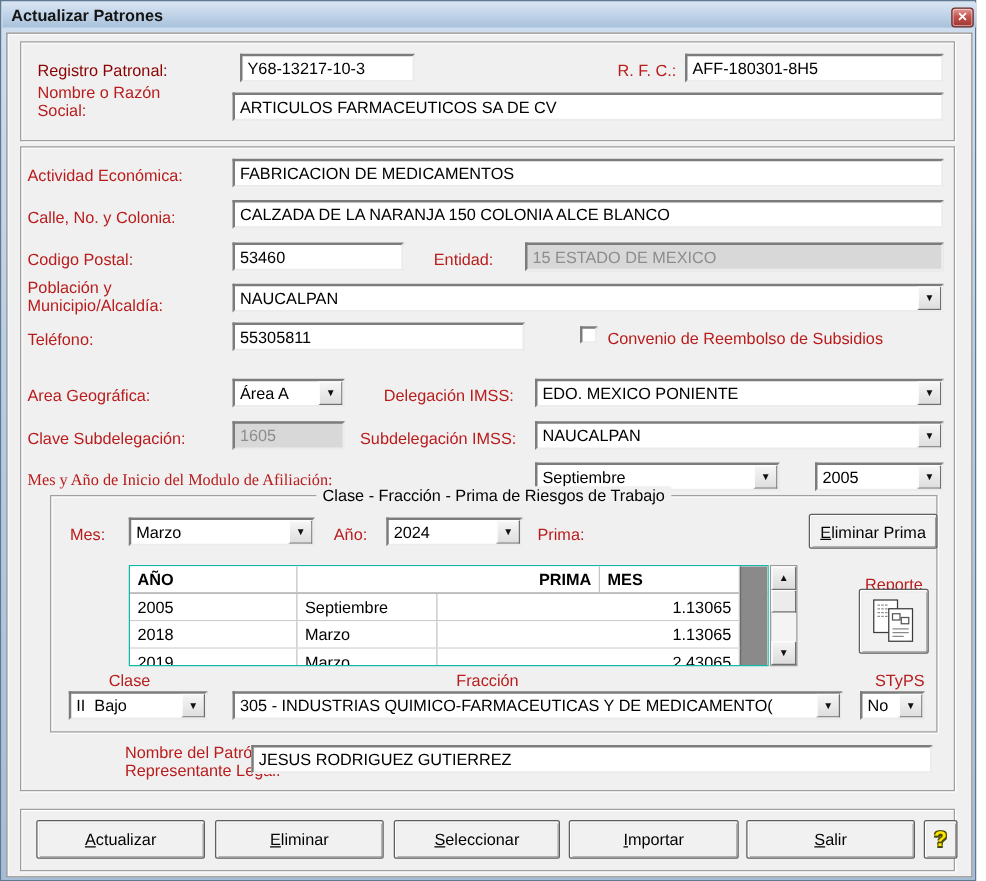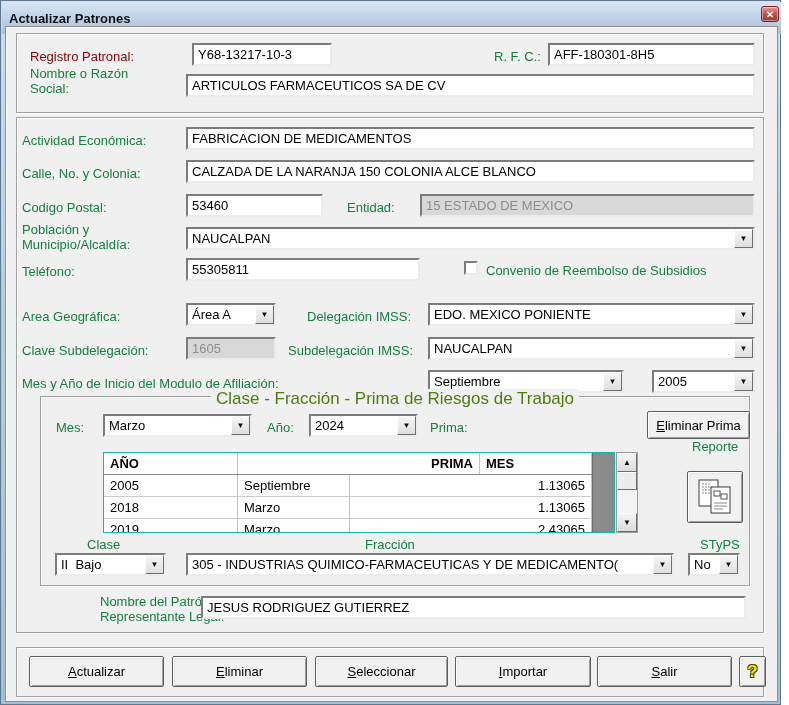--- a/index.html
+++ b/index.html
@@ -2,40 +2,40 @@
 <html><head>
 <meta charset="utf-8">
 <style>
   * { box-sizing: border-box; margin: 0; padding: 0; font-family: "Liberation Sans", sans-serif; }
   html,body { width: 789px; height: 705px; }
   .stage { position: relative; width: 789px; height: 705px; background: #ffffff; overflow: hidden; }
 
   .dialog { position: absolute; left: 0; top: 0; width: 781px; height: 705px;
             background: linear-gradient(180deg,#cfdff0 0%,#b9cee5 40%,#a3bdd8 100%);
             border: 1px solid #60788f; }
-  .titlebar { position: absolute; left: 1px; top: 1px; width: 779px; height: 32px;
+  .titlebar { position: absolute; left: 1px; top: 1px; width: 779px; height: 20px;
               background: linear-gradient(180deg,#d8e4f2 0%,#c0d3e8 50%,#a8c1da 100%);
               display: flex; align-items: center; padding-left: 7px; }
   .title { font-size: 13px; font-weight: bold; color: #141414; }
   .close-btn { position: absolute; left: 760px; top: 5px; width: 18px; height: 16px;
                background: linear-gradient(180deg,#e59d97 0%,#c4534e 45%,#9e3733 100%);
                border: 1px solid #6f2422; border-radius: 3px;
                box-shadow: inset 0 0 0 1px rgba(255,255,255,0.45);
                color: #fff; font-size: 10px; font-weight: bold;
                display: flex; align-items: center; justify-content: center; cursor: default; }
 
   .client { position: absolute; left: 4px; top: 25px; width: 773px; height: 676px;
             background: #f0f0f0; border: 1px solid #8f8f8f;
             box-shadow: inset 1px 1px 0 #fdfdfd; }
 
   .grp { position: absolute; border: 1px solid #a0a0a0; box-shadow: 1px 1px 0 #ffffff, inset 1px 1px 0 #ffffff; }
   .grp-title { position: absolute; top: -8px; left: 50%; transform: translateX(-50%);
-               background: #f0f0f0; padding: 0 5px; font-size: 17px; color: #4d7c0f; white-space: nowrap; }
-
-  .lbl { position: absolute; font-size: 13px; color: #15803d; line-height: 15px; }
+               background: #f0f0f0; padding: 0 5px; font-size: 13px; color: #000000; white-space: nowrap; }
+
+  .lbl { position: absolute; font-size: 13px; color: #b91c1c; line-height: 15px; }
   .lbl.red { color: #8b0000; }
 
   .tb { position: absolute; background: #fff; border: 2px solid;
         border-color: #7c7c7c #ececec #ececec #7c7c7c;
         font-size: 13px; color: #000; display: flex; align-items: center;
         padding: 0 4px; overflow: hidden; }
   .tb span.val { white-space: pre; }
   .tb.disabled { background: #d8d8d8; color: #8d8d8d; }
   .combo { padding-right: 22px; }
   .dd { position: absolute; right: 0; top: 0; bottom: 0; width: 19px;
@@ -153,21 +153,21 @@
   <div class="lbl" style="left:22px; top:343px;">Clave Subdelegación:</div>
   <div class="tb disabled" style="left:186px; top:337px; width:90px; height:23px;">
       <span class="val">1605</span>
     </div>
   <div class="lbl" style="left:288px; top:343px;">Subdelegación IMSS:</div>
   <div class="tb combo" style="left:428px; top:337px; width:327px; height:23px;">
     <span class="val">NAUCALPAN</span>
     <span class="dd">▼</span>
   </div>
 
-  <div class="lbl" style="left:22px; top:376px;">Mes y Año de Inicio del Modulo de Afiliación:</div>
+  <div class="lbl" style="left:22px; top:376px;font-family:Liberation Serif, serif;">Mes y Año de Inicio del Modulo de Afiliación:</div>
   <div class="tb combo" style="left:428px; top:370px; width:196px; height:23px;">
     <span class="val">Septiembre</span>
     <span class="dd">▼</span>
   </div>
   <div class="tb combo" style="left:652px; top:370px; width:103px; height:23px;">
     <span class="val">2005</span>
     <span class="dd">▼</span>
   </div>
 
   <div class="grp" style="left:40px; top:396px; width:710px; height:190px;">
@@ -213,21 +213,21 @@
   <div class="vscroll">
     <div class="sbtn" style="top:0;">
         <span>▲</span>
       </div>
     <div class="sthumb"></div>
     <div class="sbtn" style="bottom:0;">
         <span>▼</span>
       </div>
   </div>
 
-  <div class="lbl" style="left:692px; top:439px;">Reporte</div>
+  <div class="lbl" style="left:692px; top:460px;">Reporte</div>
   <div class="btn report-btn" style="left:687px; top:471px; width:56px; height:52px;">
     <svg width="36" height="36" viewBox="0 0 36 36">
       <rect x="2" y="1" width="19" height="26" fill="#ffffff" stroke="#3c3c3c"></rect>
       <line x1="5" y1="5" x2="14" y2="5" stroke="#8a8a8a" stroke-dasharray="2,1"></line>
       <line x1="5" y1="8" x2="17" y2="8" stroke="#8a8a8a" stroke-dasharray="2,1"></line>
       <line x1="5" y1="11" x2="17" y2="11" stroke="#8a8a8a" stroke-dasharray="2,1"></line>
       <line x1="5" y1="14" x2="14" y2="14" stroke="#8a8a8a" stroke-dasharray="2,1"></line>
       <rect x="14" y="8" width="19" height="26" fill="#ffffff" stroke="#3c3c3c"></rect>
       <rect x="17" y="12" width="6" height="5" fill="none" stroke="#555"></rect>
       <rect x="24" y="15" width="6" height="5" fill="none" stroke="#555"></rect>

